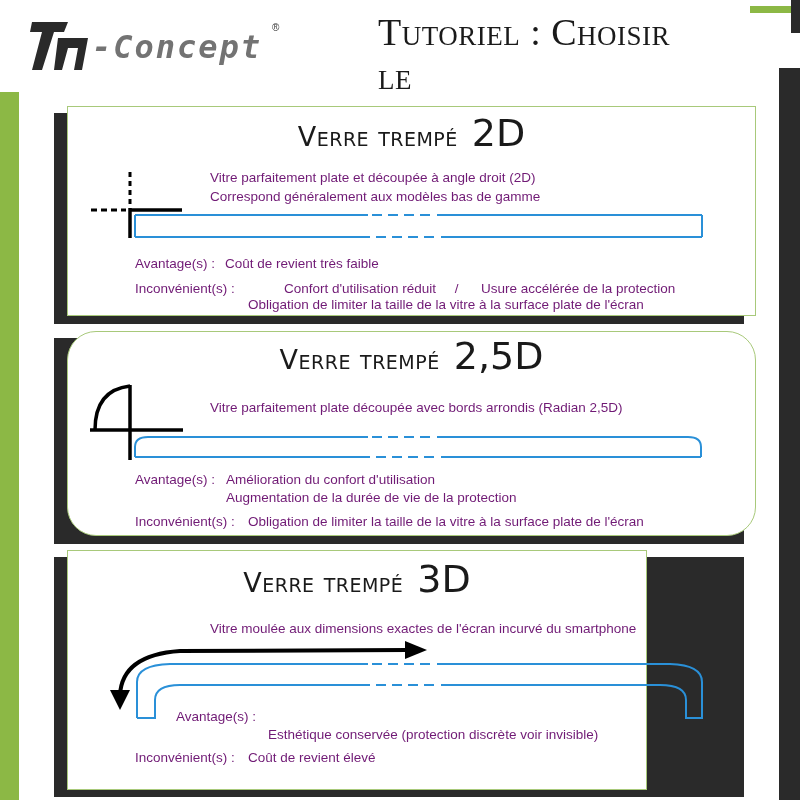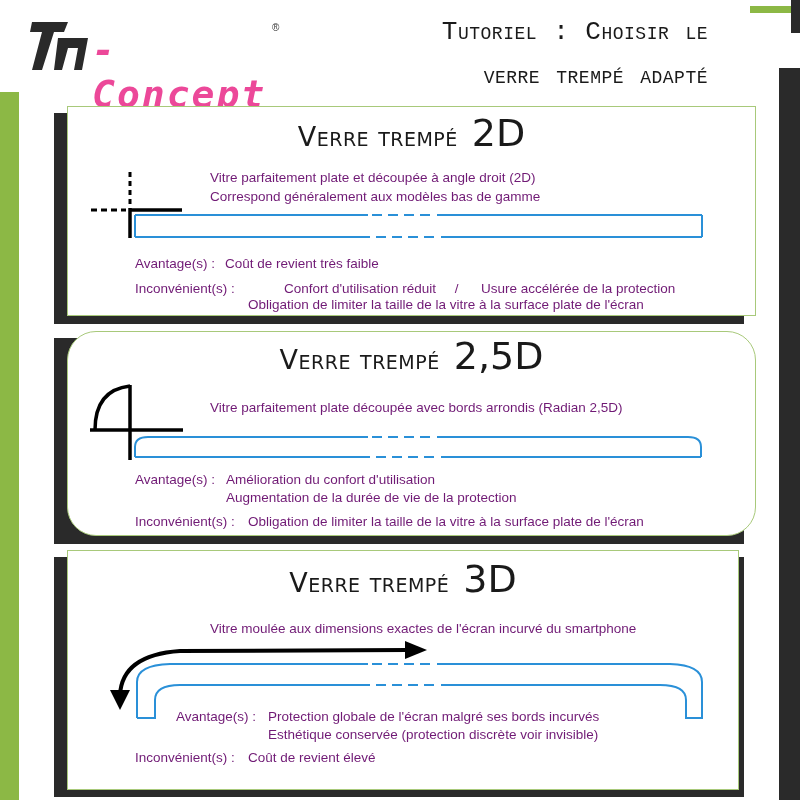--- a/index.html
+++ b/index.html
@@ -5,24 +5,24 @@
   * { box-sizing: border-box; margin: 0; padding: 0; }
   html, body { width: 800px; height: 800px; background: #ffffff; overflow: hidden; }
   body { position: relative; font-family: "Liberation Sans", sans-serif; color: #1a1a1a; }
 
   .green-bar-left { position: absolute; left: 0; top: 92px; width: 19px; height: 708px; background: #8cb845; }
   .green-bar-top { position: absolute; left: 750px; top: 6px; width: 42px; height: 7px; background: #8cb845; }
   .dark-top-right { position: absolute; left: 791px; top: 0; width: 9px; height: 33px; background: #2a2a2a; }
   .dark-bar-right { position: absolute; left: 779px; top: 68px; width: 21px; height: 732px; background: #2a2a2a; }
 
   .logo { position: absolute; left: 28px; top: 18px; width: 260px; height: 56px; }
-  .logo-text { position: absolute; left: 64px; top: 10px; font-family: "DejaVu Sans Mono", monospace; font-style: italic; font-weight: bold; font-size: 38px; color: #ec4899; letter-spacing: 2px; }
+  .logo-text { position: absolute; left: 64px; top: 10px; font-family: "DejaVu Sans Mono", monospace; font-style: italic; font-weight: bold; font-size: 32px; color: #737373; letter-spacing: 2px; }
   .logo-reg { position: absolute; left: 244px; top: 4px; font-size: 10px; color: #333; }
 
-  .page-title { position: absolute; left: 378px; top: 10px; width: 330px; font-family: Liberation Mono, monospace; font-size: 26px; line-height: 44px; color: #1a1a1a; font-variant: small-caps; letter-spacing: 0.5px; text-align: right; }
+  .page-title { position: absolute; left: 378px; top: 10px; width: 330px; font-family: Liberation Serif, serif; font-size: 38px; line-height: 44px; color: #1a1a1a; font-variant: small-caps; letter-spacing: 0.5px; }
 
   .card-shadow { position: absolute; background: #2a2a2a; }
   .card { position: absolute; background: #fff; border: 1.5px solid #a8c97a; }
   .card-title { position: absolute; left: 0; right: 0; text-align: center; font-family: "DejaVu Sans", sans-serif; color: #1a1a1a; }
   .card-title .t1 { font-size: 27px; font-variant: small-caps; letter-spacing: 0.5px; }
   .card-title .t2 { font-size: 38px; margin-left: 14px; }
 
   .txt { position: absolute; font-family: "Liberation Sans", sans-serif; font-size: 13.5px; color: #701a75; white-space: nowrap; line-height: 18px; }
 
   svg.diagram { position: absolute; overflow: visible; }
@@ -103,27 +103,26 @@
     <path d="M135,457 L135,447 Q135,437 148,437 L368,437"></path>
     <line x1="372" y1="437" x2="433" y2="437" stroke-dasharray="10,6"></line>
     <path d="M437,437 L688,437 Q701,437 701,447 L701,457"></path>
     <line x1="135" y1="457" x2="370" y2="457"></line>
     <line x1="376" y1="457" x2="437" y2="457" stroke-dasharray="10,6"></line>
     <line x1="441" y1="457" x2="701" y2="457"></line>
   </g>
 </svg>
 
 <div class="card-shadow" style="left:54px;top:557px;width:690px;height:240px;"></div>
-<div class="card" style="left:67px;top:550px;width:672px;height:240px;">
+<div class="card" style="left:67px;top:550px;width:580px;height:240px;">
   <div class="card-title" style="top:6px;">
     <span class="t1">Verre trempé</span><span class="t2">3D</span>
   </div>
   <div class="txt" style="left:142px;top:69px;">Vitre moulée aux dimensions exactes de l'écran incurvé du smartphone</div>
   <div class="txt" style="left:108px;top:157px;">Avantage(s) :</div>
-  <div class="txt" style="left:200px;top:157px;">Protection globale de l'écran malgré ses bords incurvés</div>
   <div class="txt" style="left:200px;top:175px;">Esthétique conservée (protection discrète voir invisible)</div>
   <div class="txt" style="left:67px;top:198px;">Inconvénient(s) :</div>
   <div class="txt" style="left:180px;top:198px;">Coût de revient élevé</div>
 </div>
 <svg class="diagram" style="left:0;top:0;" width="800" height="800">
   <g>
     <path d="M408,650 L180,651 Q122,655 120,695" fill="none" stroke="#000" stroke-width="4"></path>
     <polygon points="405,641 427,650 405,659" fill="#000"></polygon>
     <polygon points="110,690 130,690 120,710" fill="#000"></polygon>
   </g>

